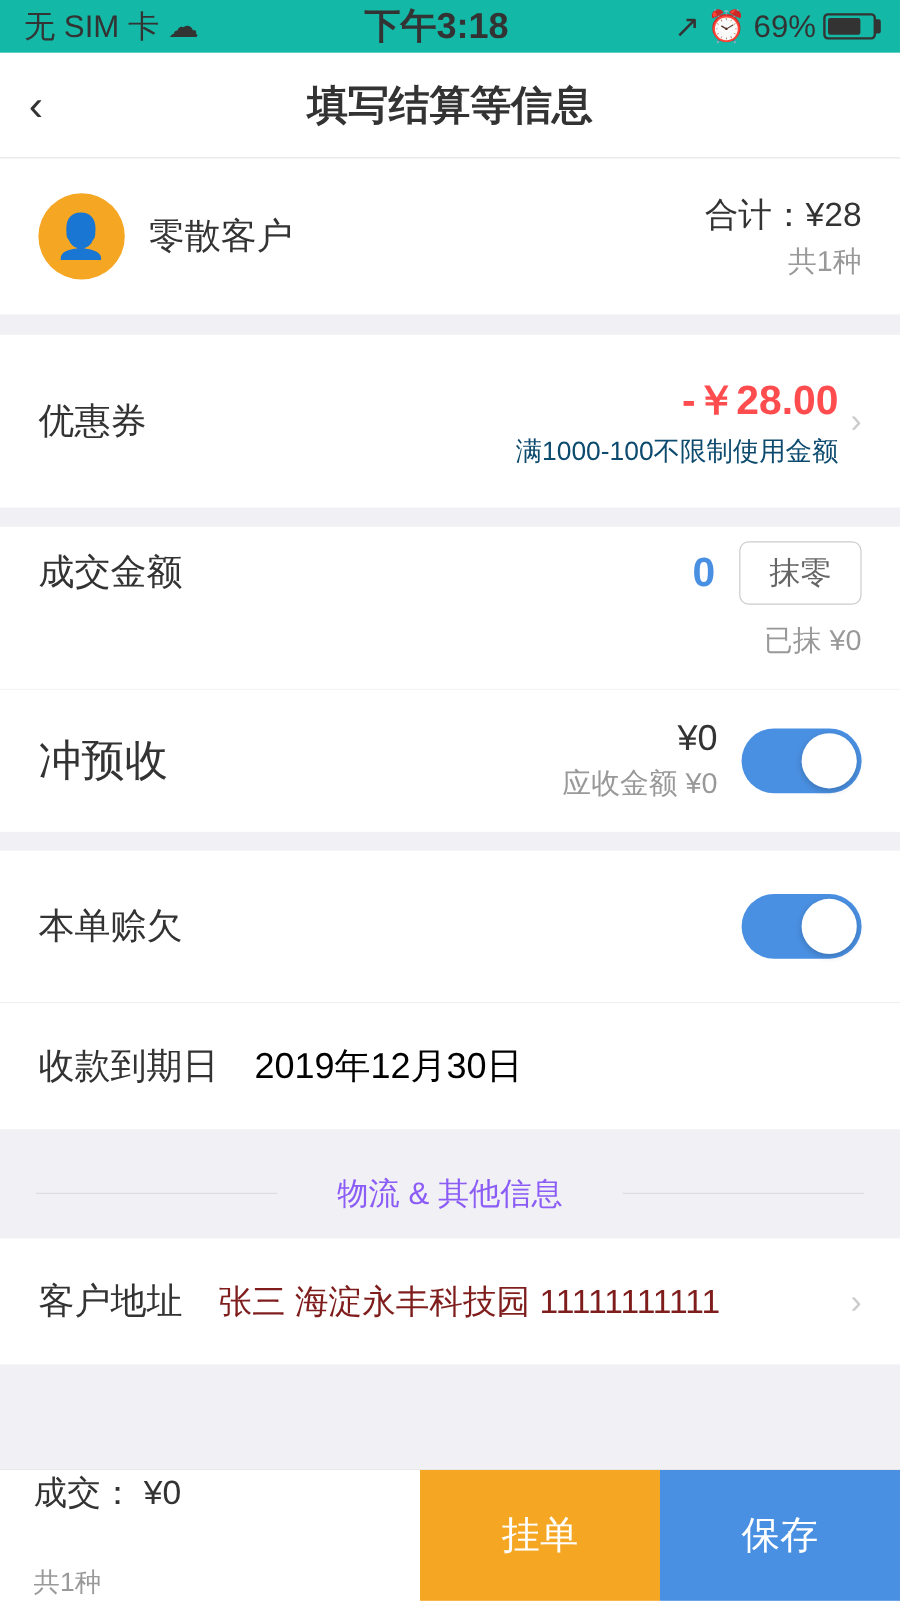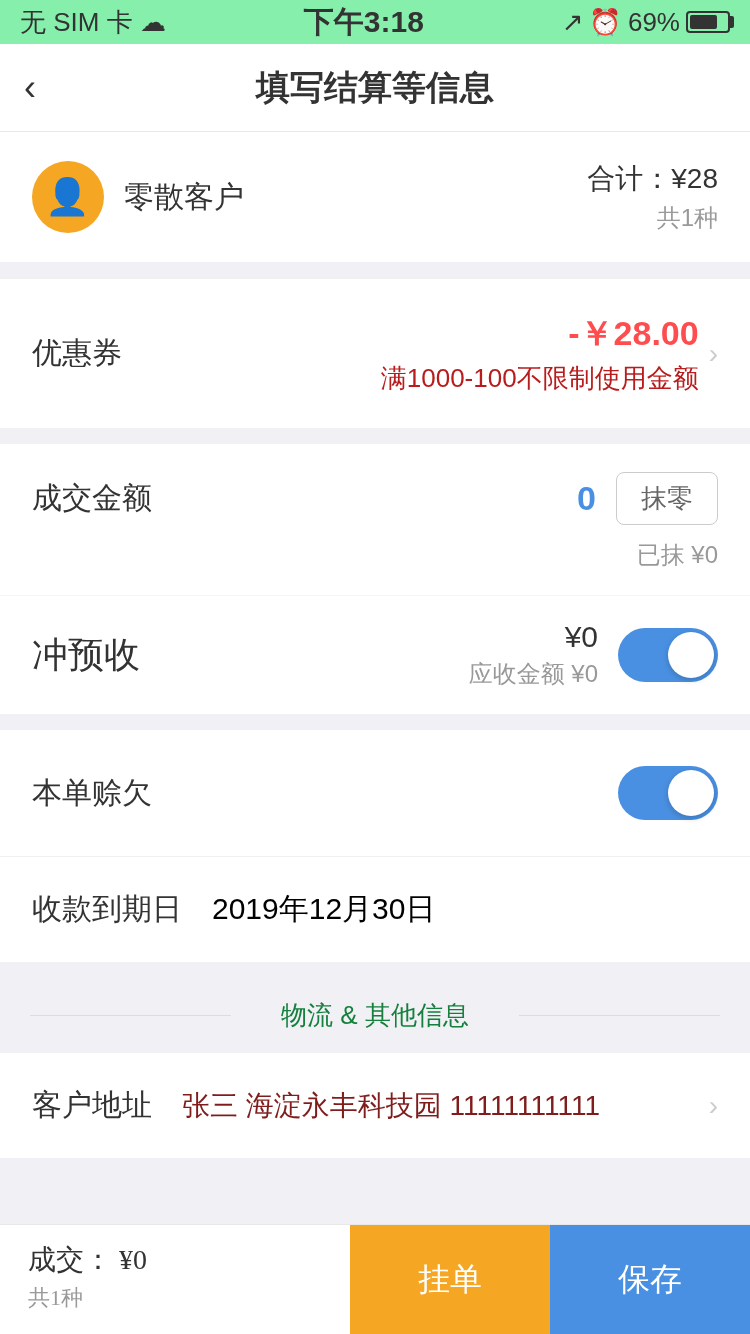--- a/index.html
+++ b/index.html
@@ -11,21 +11,21 @@
       background: #f0f0f5;
       font-size: 28px;
       color: #333;
       position: relative;
     }
 
     
     .status-bar {
       width: 750px;
       height: 44px;
-      background: #86efac;
+      background: #14b8a6;
       display: flex;
       align-items: center;
       justify-content: space-between;
       padding: 0 20px;
       font-size: 26px;
       font-weight: 500;
     }
     .status-left { display: flex; align-items: center; gap: 8px; }
     .status-center { font-size: 30px; font-weight: 600; text-align: right; }
     .status-right { display: flex; align-items: center; gap: 6px; font-size: 26px; }
@@ -102,29 +102,29 @@
       background: #fff;
       display: flex;
       align-items: center;
       justify-content: space-between;
       padding: 32px 32px;
       border-top: 1px solid #f0f0f0;
     }
     .coupon-label { font-size: 30px; color: #333; }
     .coupon-right { text-align: right; display: flex; align-items: center; gap: 10px; }
     .coupon-amount { font-size: 34px; color: #ff4d4f; font-weight: 600; }
-    .coupon-desc { font-size: 26px; color: #b91c1c; margin-top: 4px; }
+    .coupon-desc { font-size: 22px; color: #0c4a6e; margin-top: 4px; }
     .chevron-icon { color: #ccc; font-size: 28px; }
 
     
     .amount-row {
       display: flex;
       align-items: center;
       justify-content: space-between;
-      padding: 28px 32px 10px 32px;
+      padding: 12px 32px 10px 32px;
       background: #fff;
     }
     .amount-label { font-size: 30px; color: #333; }
     .amount-right { display: flex; align-items: center; gap: 20px; }
     .amount-value { font-size: 34px; color: #4a90e2; font-weight: 600; }
     .round-btn {
       border: 1px solid #ccc;
       border-radius: 8px;
       padding: 8px 24px;
       font-size: 26px;
@@ -194,21 +194,21 @@
     .due-date { font-size: 30px; color: #000000; }
 
     
     .logistics-divider {
       background: #f0f0f5;
       padding: 20px 0;
       text-align: center;
     }
     .logistics-text {
       font-size: 26px;
-      color: #15803d;
+      color: #8b5cf6;
     }
     .logistics-line {
       display: flex; align-items: center; justify-content: center; gap: 20px;
     }
     .h-line { flex: 1; height: 1px; background: #ddd; margin: 0 30px; }
 
     
     .address-row {
       display: flex;
       align-items: center;
@@ -229,23 +229,22 @@
       height: 110px;
       background: #fff;
       display: flex;
       align-items: stretch;
       border-top: 1px solid #e8e8e8;
     }
     .bottom-info {
       flex: 1;
       display: flex;
       flex-direction: column;
-      justify-content: flex-start;
-      padding: 16px 28px;
-      font-family: Liberation Serif, serif;
+      justify-content: space-between;
+      padding: 0 28px;
     }
     .bottom-deal { font-size: 28px; color: #333; }
     .bottom-count { font-size: 22px; color: #999; margin-top: 4px; }
     .btn-hold {
       width: 200px;
       background: #f5a623;
       display: flex;
       align-items: center;
       justify-content: center;
       font-size: 32px;

